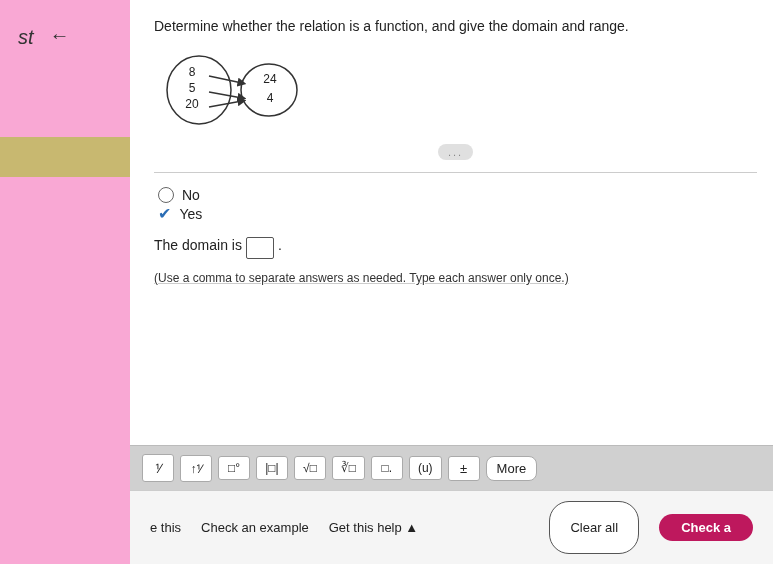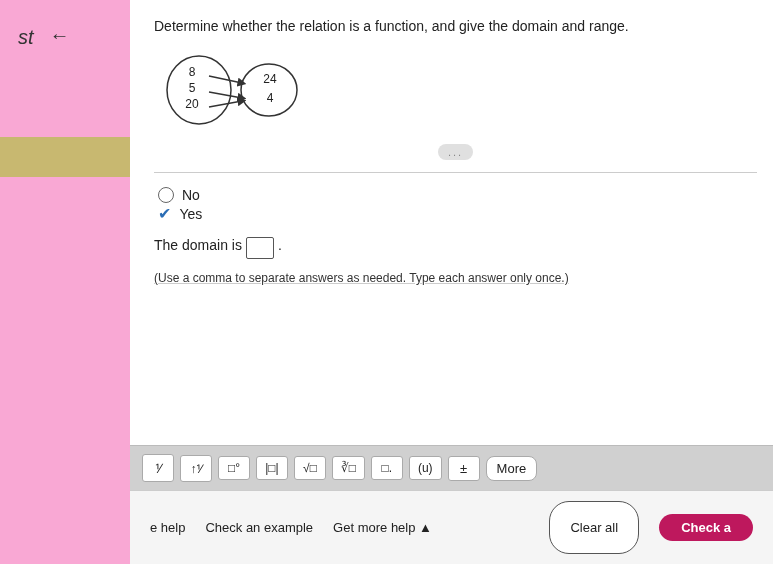--- a/index.html
+++ b/index.html
@@ -335,20 +335,20 @@
     </button>
     <button class="math-btn" style="font-size:13px;">
       <span>±</span>
     </button>
     <button class="more-btn">
       <span>More</span>
     </button>
   </div>
 
   <div class="bottom-bar">
-    <span class="bottom-link">e help</span>
+    <span class="bottom-link">e this</span>
     <a class="bottom-link">Check an example</a>
-    <a class="bottom-link">Get more help ▲</a>
+    <a class="bottom-link">Get this help ▲</a>
     <div class="spacer"></div>
     <button class="clear-btn">Clear all</button>
     <button class="check-btn">Check a</button>
   </div>
 </div>
 
 </body></html>

